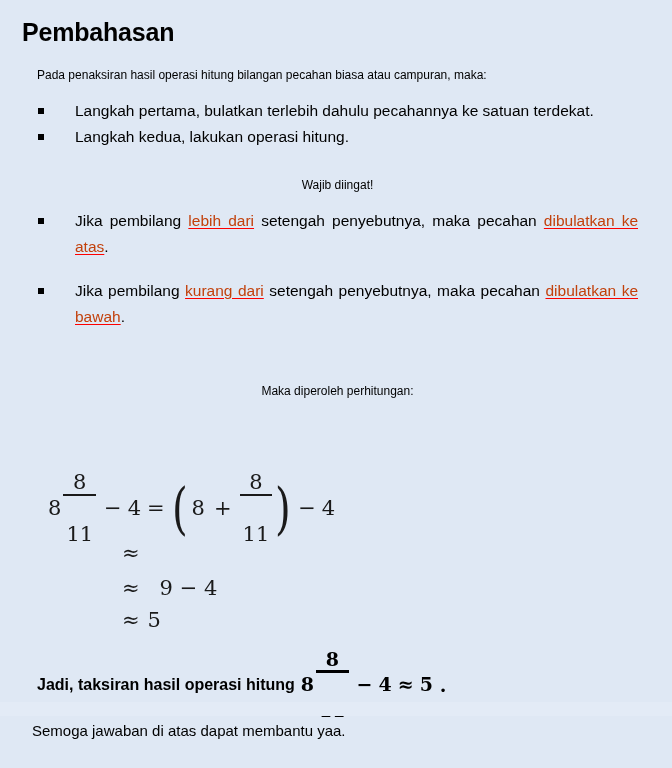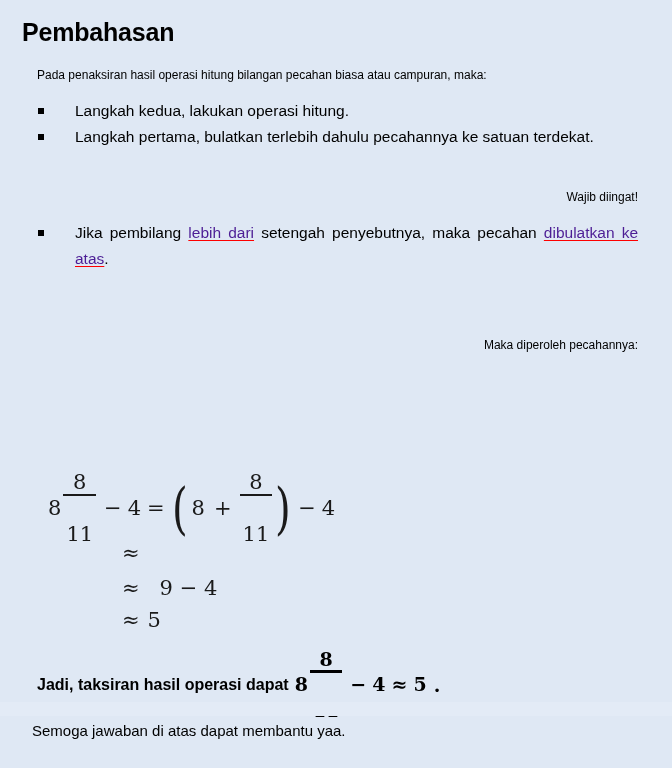--- a/index.html
+++ b/index.html
@@ -41,22 +41,21 @@
   }
 
   p.para {
     margin: 0;
     font-size: 12px;
     line-height: 26px;
     text-align: justify;
     text-justify: inter-word;
   }
   p.para.nojust {
-    text-align: right;
-    margin-top: 12px;
+    text-align: center;
   }
 
   .ul {
     margin: 0;
     padding: 0;
     list-style: none;
   }
   .li {
     position: relative;
     padding-left: 38px;
@@ -74,21 +73,21 @@
     width: 6px;
     height: 6px;
     background: #000;
     display: block;
   }
 
   .spacer-sm { height: 10px; }
   .spacer-lg { height: 22px; }
 
   .red {
-    color: #4c1d95;
+    color: #c2410c;
     text-decoration: underline;
     text-decoration-color: #fe0000;
     text-underline-offset: 2px;
   }
 
   
   .math {
     font-family: "DejaVu Serif", "Liberation Serif", serif;
     font-size: 21px;
     color: #1a1a1a;
@@ -176,46 +175,50 @@
 
   <div class="page-title">Pembahasan</div>
 
   <div class="body-wrap">
 
     <p class="para">Pada penaksiran hasil operasi hitung bilangan pecahan biasa atau campuran, maka:</p>
 
     <div class="spacer-sm"></div>
 
     <ul class="ul">
+      <li class="li">
+        <span class="sq"></span>
+        <span>Langkah pertama, bulatkan terlebih dahulu pecahannya ke satuan terdekat.</span>
+      </li>
       <li class="li nojust">
         <span class="sq"></span>
         <span>Langkah kedua, lakukan operasi hitung.</span>
-      </li>
-      <li class="li">
-        <span class="sq"></span>
-        <span>Langkah pertama, bulatkan terlebih dahulu pecahannya ke satuan terdekat.</span>
       </li>
     </ul>
 
     <div class="spacer-lg"></div>
 
     <p class="para nojust">Wajib diingat!</p>
 
     <div class="spacer-sm"></div>
 
     <ul class="ul">
       <li class="li">
         <span class="sq"></span>
         <span>Jika pembilang </span><span class="red">lebih dari</span><span> setengah penyebutnya, maka pecahan </span><span class="red">dibulatkan ke atas</span><span>.</span>
       </li>
+      <li class="li" style="margin-top:18px;">
+        <span class="sq"></span>
+        <span>Jika pembilang </span><span class="red">kurang dari</span><span> setengah penyebutnya, maka pecahan </span><span class="red">dibulatkan ke bawah</span><span>.</span>
+      </li>
     </ul>
 
     <div style="height:48px"></div>
 
-    <p class="para nojust">Maka diperoleh pecahannya:</p>
+    <p class="para nojust">Maka diperoleh perhitungan:</p>
   </div>
 
   <div class="eq-block" id="eq-line1">
     <span class="math">
       <span>8</span>
       <span class="frac">
         <span class="num">8</span>
         <span class="bar"></span>
         <span class="den">11</span>
       </span>
@@ -250,21 +253,21 @@
   </div>
 
   <div class="eq-block" id="eq-line4">
     <span class="math">
       <span>≈</span>
       <span style="margin-left:8px">5</span>
     </span>
   </div>
 
   <div class="conclusion">
-    <span>Jadi, taksiran hasil operasi dapat</span>
+    <span>Jadi, taksiran hasil operasi hitung</span>
     <span class="math">
       <span>8</span>
       <span class="frac">
         <span class="num">8</span>
         <span class="bar"></span>
         <span class="den">11</span>
       </span>
       <span class="op">−</span>
       <span>4</span>
       <span class="op">≈</span>

